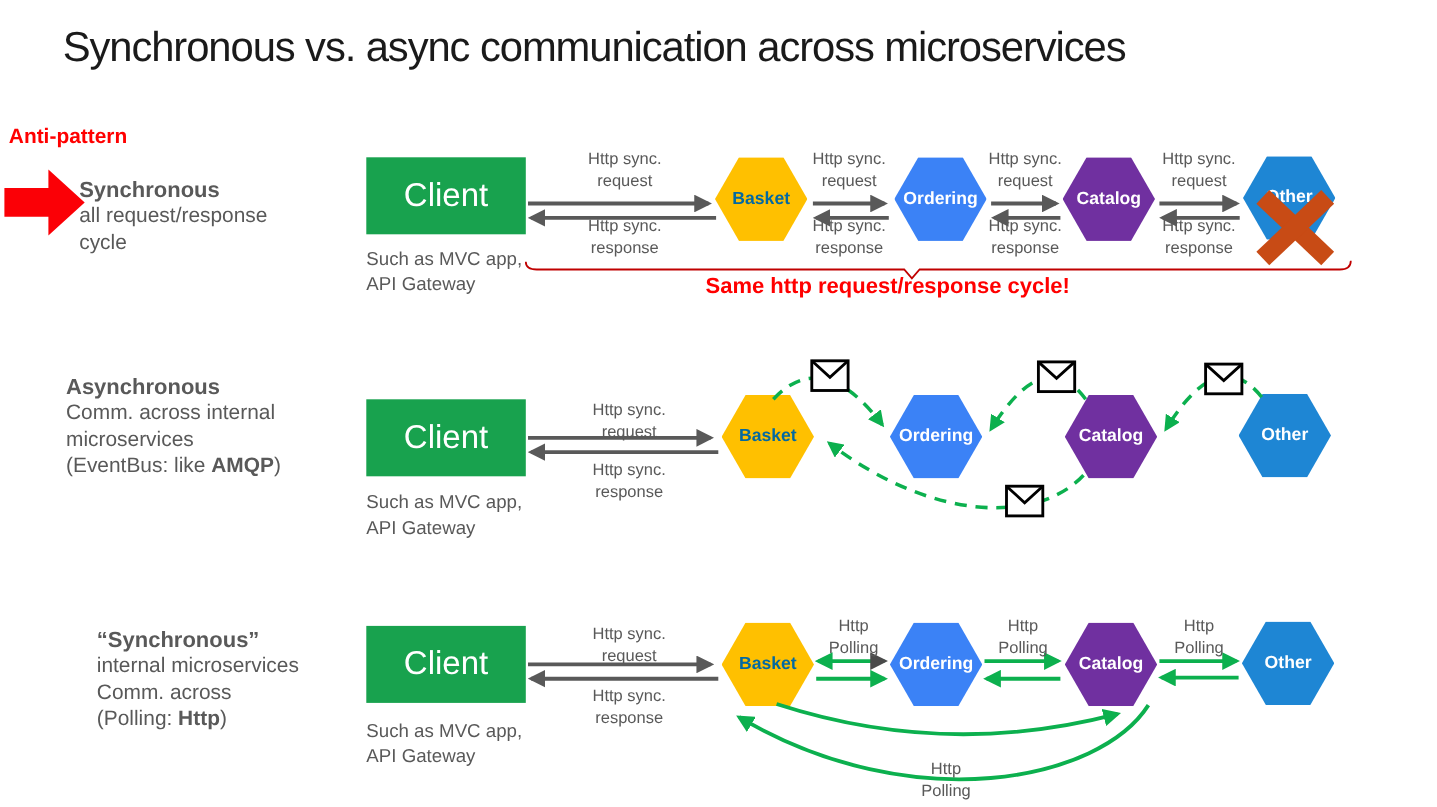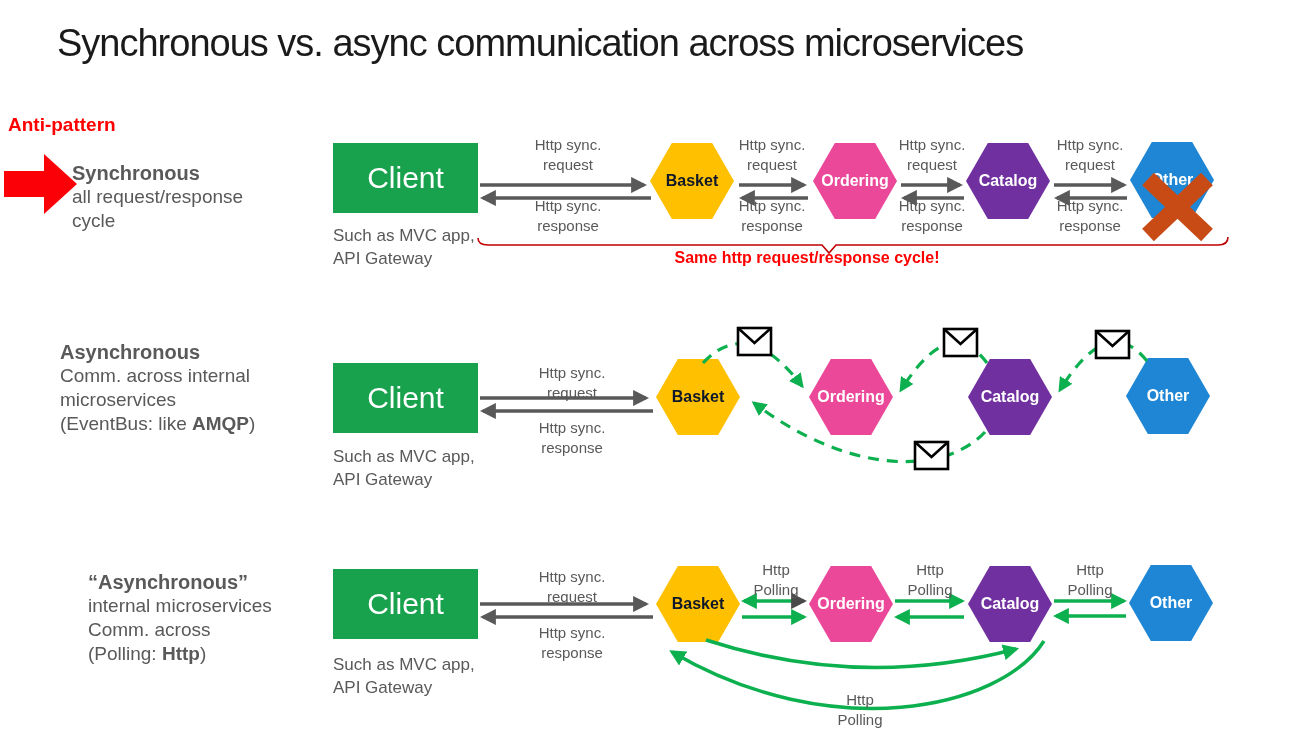--- a/index.html
+++ b/index.html
@@ -19,27 +19,27 @@
   .client{
     width:145px;height:70px;background:#18A24E;display:flex;align-items:center;justify-content:center;
     color:#ffffff;font-size:30px;
   }
   .caption{font-size:17px;line-height:23px;color:#595959;white-space:nowrap;}
   .hex{
     width:84px;height:76px;display:flex;align-items:center;justify-content:center;
     clip-path:polygon(26% 0,74% 0,100% 50%,74% 100%,26% 100%,0 50%);
     color:#ffffff;font-weight:bold;font-size:16px;text-align:center;
   }
-  .hex-basket{background:#FFC000;color:#0f172a;}
-  .hex-ordering{background:#ec4899;text-align:right;}
+  .hex-basket{background:#FFC000;color:#0369a1;}
+  .hex-ordering{background:#3b82f6;text-align:right;}
   .hex-catalog{background:#7030A0;}
   .hex-other{background:#1E86D4;}
   .albl{font-size:15px;line-height:20px;color:#595959;text-align:center;transform:translateX(-50%);white-space:nowrap;}
   .callout{
-    font-size:16px;font-weight:bold;color:#ff0000;transform:translateX(-50%);white-space:nowrap;
+    font-size:20px;font-weight:bold;color:#ff0000;transform:translateX(-50%);white-space:nowrap;
   }
   svg.overlay{position:absolute;left:0;top:0;pointer-events:none;}
 </style>
 </head>
 <body>
 
 <div class="canvas">
 
   <div class="abs title">Synchronous vs. async communication across microservices</div>
 
@@ -52,21 +52,21 @@
   </div>
 
   <div class="abs rowlabel" style="left:60px;top:340px;">
     <div class="hd">Asynchronous</div>
     <div>Comm. across internal</div>
     <div>microservices</div>
     <div><span>(EventBus: like </span><span class="bold">AMQP</span><span>)</span></div>
   </div>
 
   <div class="abs rowlabel" style="left:88px;top:570px;">
-    <div class="hd">“Asynchronous”</div>
+    <div class="hd">“Synchronous”</div>
     <div>internal microservices</div>
     <div>Comm. across</div>
     <div><span>(Polling: </span><span class="bold">Http</span><span>)</span></div>
   </div>
 
   <div class="abs client" style="left:333px;top:143px;">Client</div>
   <div class="abs client" style="left:333px;top:363px;">Client</div>
   <div class="abs client" style="left:333px;top:569px;">Client</div>
 
   <div class="abs caption" style="left:333px;top:224px;">

